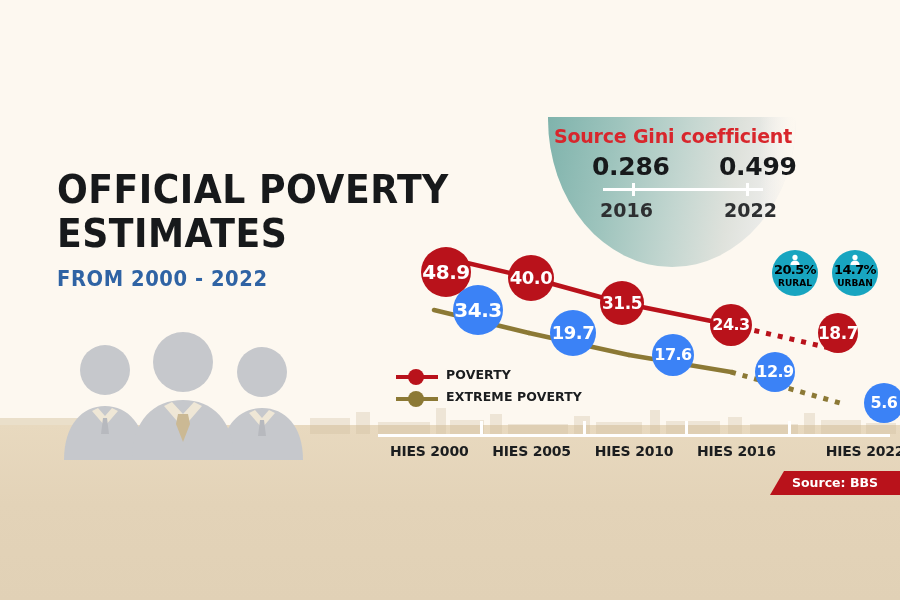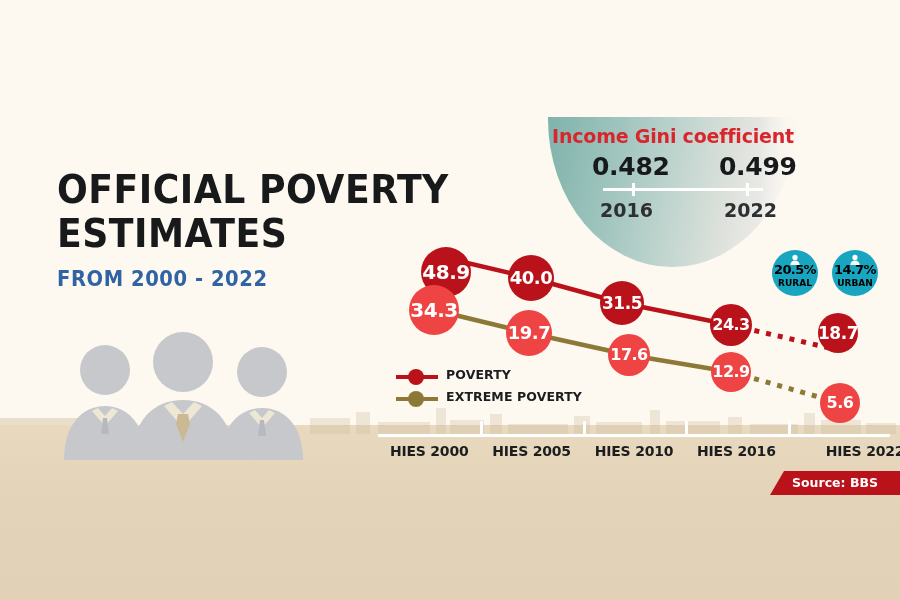--- a/index.html
+++ b/index.html
@@ -94,21 +94,21 @@
   }
 
   
   .chart{position:absolute;left:376px;top:215px;width:516px;height:225px;}
   .node{
     position:absolute;border-radius:50%;color:#fff;text-align:center;
     font-family:"DejaVu Sans",sans-serif;font-weight:bold;
     letter-spacing:-.5px;
   }
   .node.pov{background:#b9121b;}
-  .node.ext{background:#ef4444;}
+  .node.ext{background:#3b82f6;margin-left:44px;}
 
   
   .legend{position:absolute;left:396px;top:366px;width:170px;}
   .leg-row{position:relative;height:22px;}
   .leg-line{position:absolute;left:0;top:9px;width:42px;height:4px;}
   .leg-dot{position:absolute;left:12px;top:3px;width:16px;height:16px;border-radius:50%;}
   .leg-txt{
     position:absolute;left:50px;top:1px;
     font-family:"DejaVu Sans",sans-serif;font-weight:bold;font-size:12.5px;
     color:#1b1d1f;letter-spacing:.1px;white-space:nowrap;
@@ -192,22 +192,22 @@
   </svg>
 
   <div class="title-wrap">
     <div class="title-l1">OFFICIAL POVERTY</div>
     <div class="title-l2">ESTIMATES</div>
     <div class="subtitle">FROM 2000 - 2022</div>
   </div>
 
   <div class="gini-bowl"></div>
   <div class="gini-content">
-    <div class="gini-title">Income Gini coefficient</div>
-    <div class="gini-val v1">0.482</div>
+    <div class="gini-title">Source Gini coefficient</div>
+    <div class="gini-val v1">0.286</div>
     <div class="gini-val v2">0.499</div>
     <div class="gini-axis"></div>
     <div class="gini-tick t1"></div>
     <div class="gini-tick t2"></div>
     <div class="gini-year y1">2016</div>
     <div class="gini-year y2">2022</div>
   </div>
 
   <div class="badge rural">
     <svg class="bicon" viewBox="0 0 46 11">

